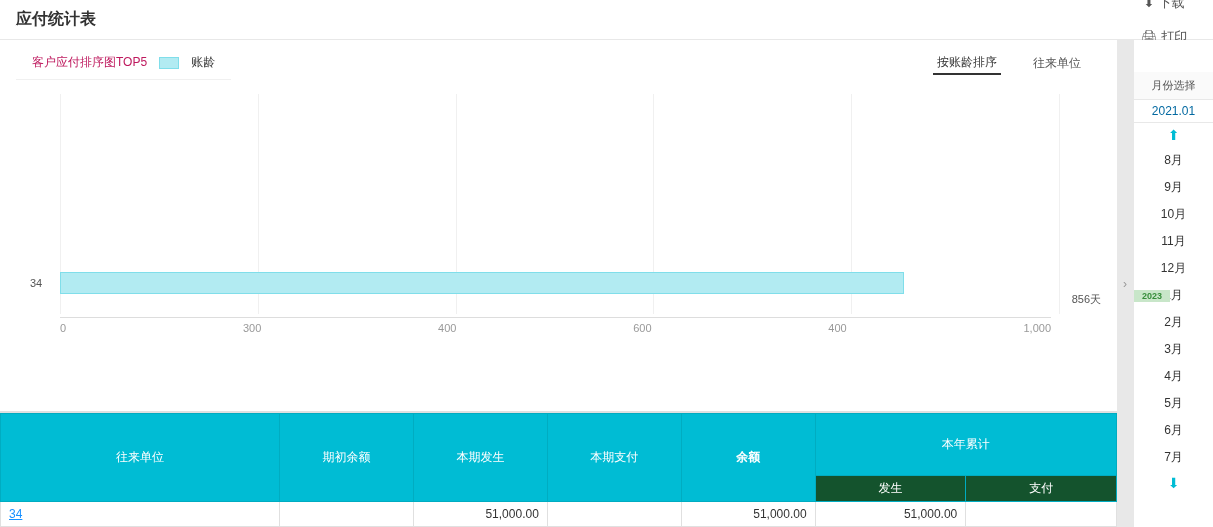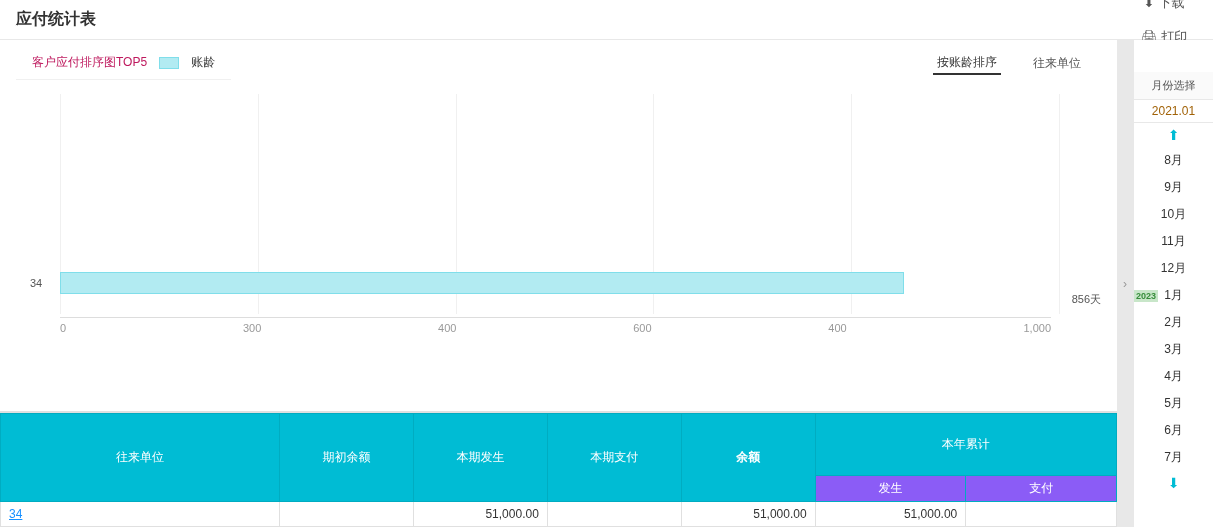--- a/index.html
+++ b/index.html
@@ -43,29 +43,29 @@
     .bar-y-label { position: absolute; left: -30px; font-size: 11px; color: #555; }
     .bar-end-label { position: absolute; right: -50px; font-size: 11px; color: #555; white-space: nowrap; }
     .x-axis { position: absolute; bottom: 0; left: 0; right: 0; display: flex; justify-content: space-between; border-top: 1px solid #ddd; padding-top: 4px; }
     .x-tick { font-size: 11px; color: #999; }
     .gridline { position: absolute; top: 0; bottom: 20px; width: 1px; background: #f0f0f0; }
 
     
     .table-section { background: #fff; border-top: 2px solid #e0e0e0; }
     table { width: 100%; border-collapse: collapse; }
     .table-header-row th { background: #00bcd4; color: #fff; text-align: center; padding: 22px 8px; font-size: 12px; font-weight: normal; border: 1px solid #00acc1; }
-    .table-sub-header th { background: #8b5cf6; color: #fff; text-align: center; padding: 4px 8px; font-size: 12px; font-weight: normal; border: 1px solid #00acc1; }
+    .table-sub-header th { background: #14532d; color: #fff; text-align: center; padding: 4px 8px; font-size: 12px; font-weight: normal; border: 1px solid #00acc1; }
     .table-data-row td { padding: 5px 8px; font-size: 12px; border: 1px solid #e0e0e0; }
     .text-right { text-align: right; }
     .link-text { color: #1890ff; text-decoration: underline; cursor: pointer; }
 
     
     .right-sidebar { width: 80px; background: #fff; border-left: 1px solid #e8e8e8; display: flex; flex-direction: column; overflow-y: auto; position: relative; }
     .sidebar-header { padding: 6px 4px; font-size: 11px; color: #555; text-align: center; border-bottom: 1px solid #e8e8e8; background: #fafafa; margin-top: 32px; }
-    .sidebar-year-input { width: 100%; padding: 4px 6px; font-size: 12px; border: none; border-bottom: 1px solid #e8e8e8; text-align: center; color: #a16207; outline: none; background: #fff; }
+    .sidebar-year-input { width: 100%; padding: 4px 6px; font-size: 12px; border: none; border-bottom: 1px solid #e8e8e8; text-align: center; color: #0369a1; outline: none; background: #fff; }
     .sidebar-nav-btn { display: flex; justify-content: center; align-items: center; padding: 4px; cursor: pointer; color: #00bcd4; font-size: 14px; }
     .sidebar-month { padding: 5px 8px; font-size: 12px; color: #333; cursor: pointer; text-align: center; }
 
     .divider-arrow { width: 16px; background: #e8e8e8; display: flex; align-items: center; justify-content: center; cursor: pointer; font-size: 12px; color: #999; }
   </style>
 </head>
 <body>
 
 <div class="app-container">
 
@@ -178,21 +178,21 @@
       <input class="sidebar-year-input" type="text" value="2021.01" style="">
       <div class="sidebar-nav-btn">
         <span>⬆</span>
       </div>
       <div class="sidebar-month">8月</div>
       <div class="sidebar-month">9月</div>
       <div class="sidebar-month">10月</div>
       <div class="sidebar-month">11月</div>
       <div class="sidebar-month">12月</div>
       <div class="sidebar-month" style="position:relative;">
-        <span style="position:absolute; left:0; top:50%; transform:translateY(-50%); background:#c8e6c9; color:#388e3c; font-size:9px; font-weight:bold; padding:1px 2px;">2023</span>
+        <span style="position:absolute; left:0; top:50%; transform:translateY(-50%); background:#c8e6c9; color:#388e3c; font-size:9px; font-weight:bold; padding:1px 8px;">2023</span>
         1月
       </div>
       <div class="sidebar-month">2月</div>
       <div class="sidebar-month">3月</div>
       <div class="sidebar-month">4月</div>
       <div class="sidebar-month">5月</div>
       <div class="sidebar-month">6月</div>
       <div class="sidebar-month">7月</div>
       <div class="sidebar-nav-btn">
         <span>⬇</span>

